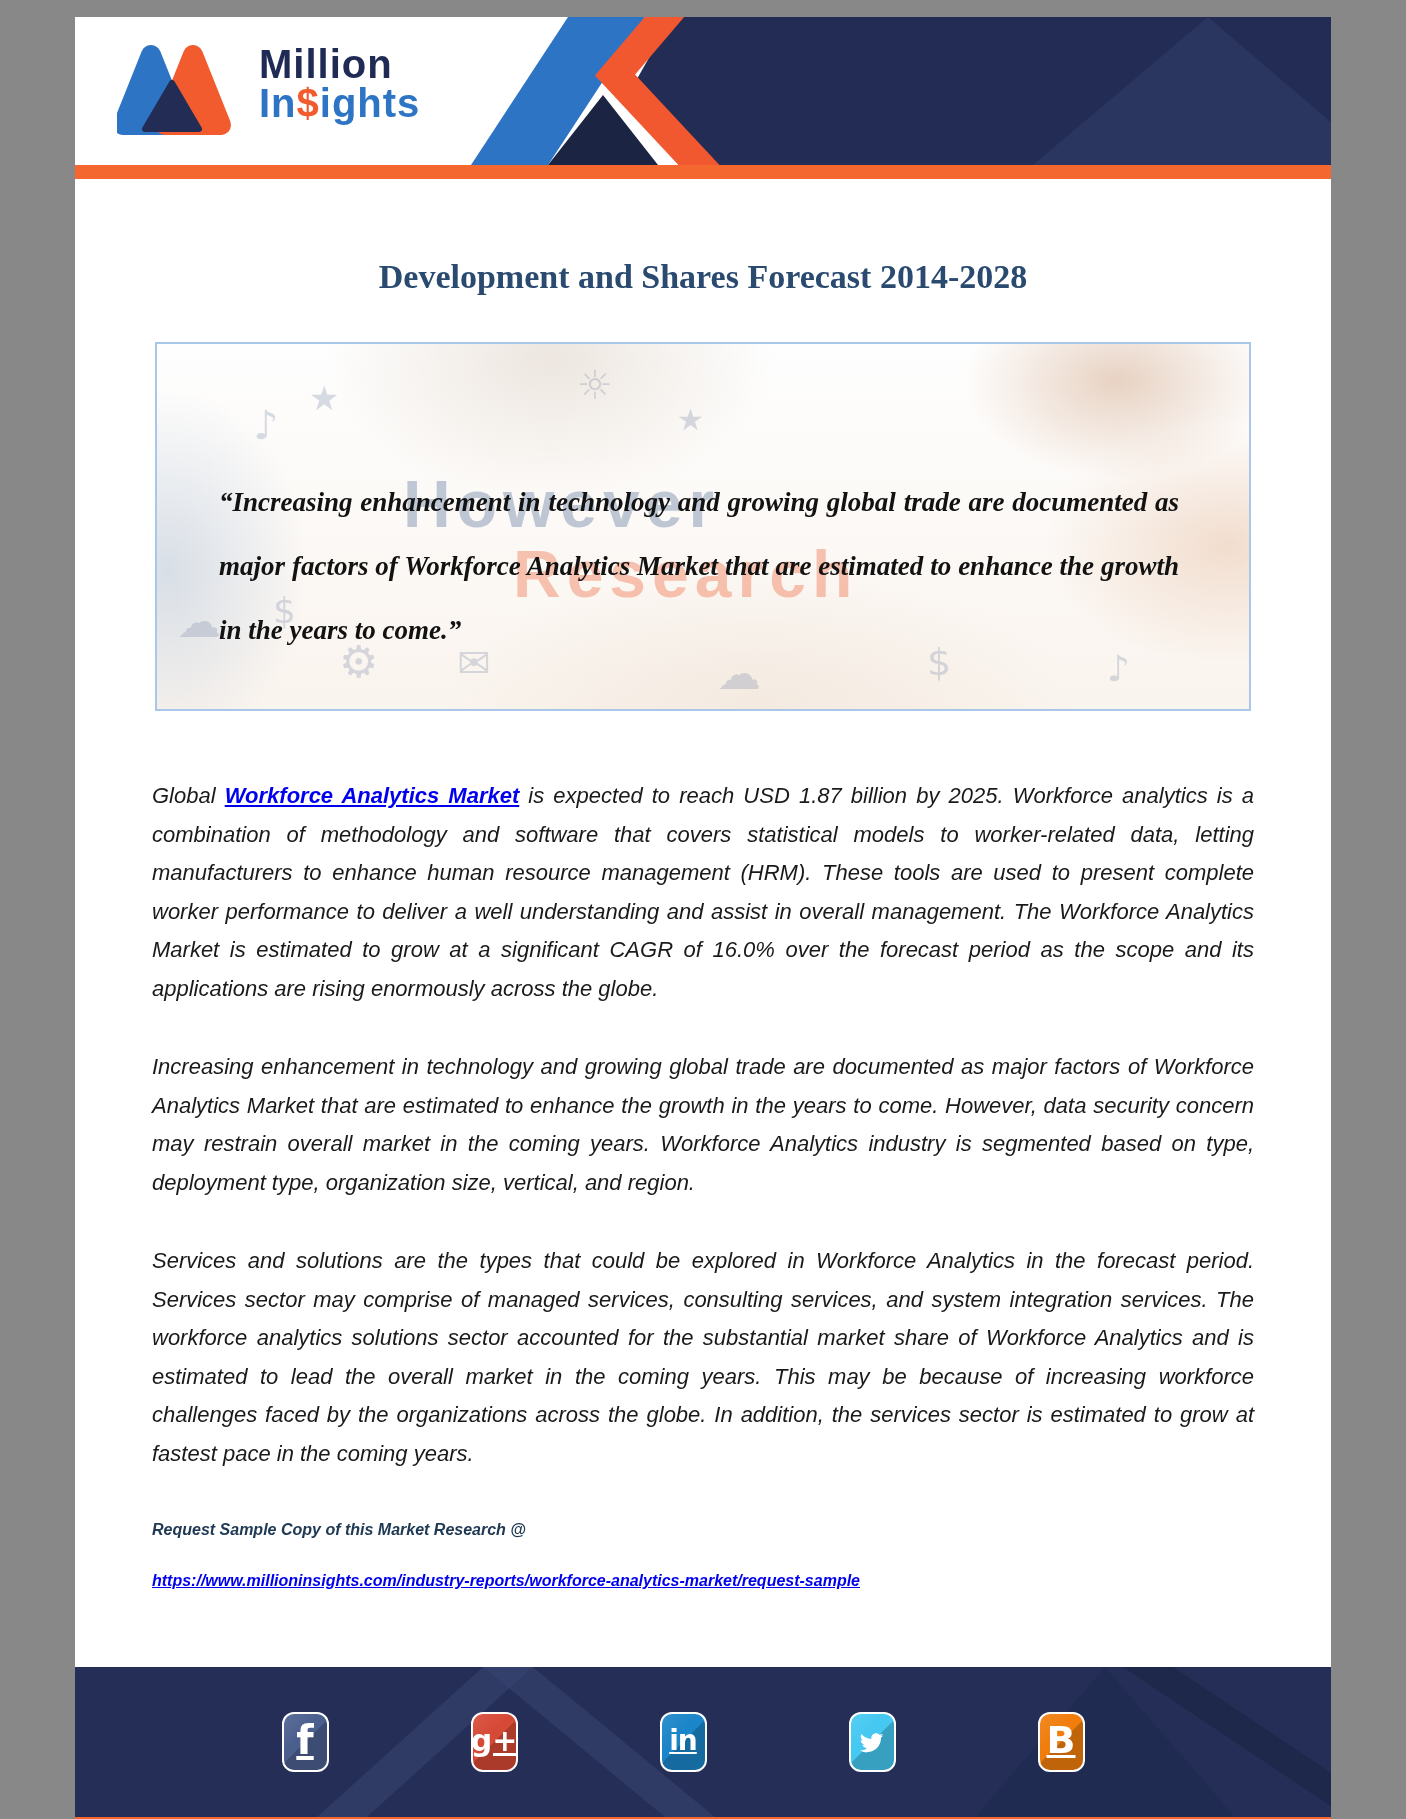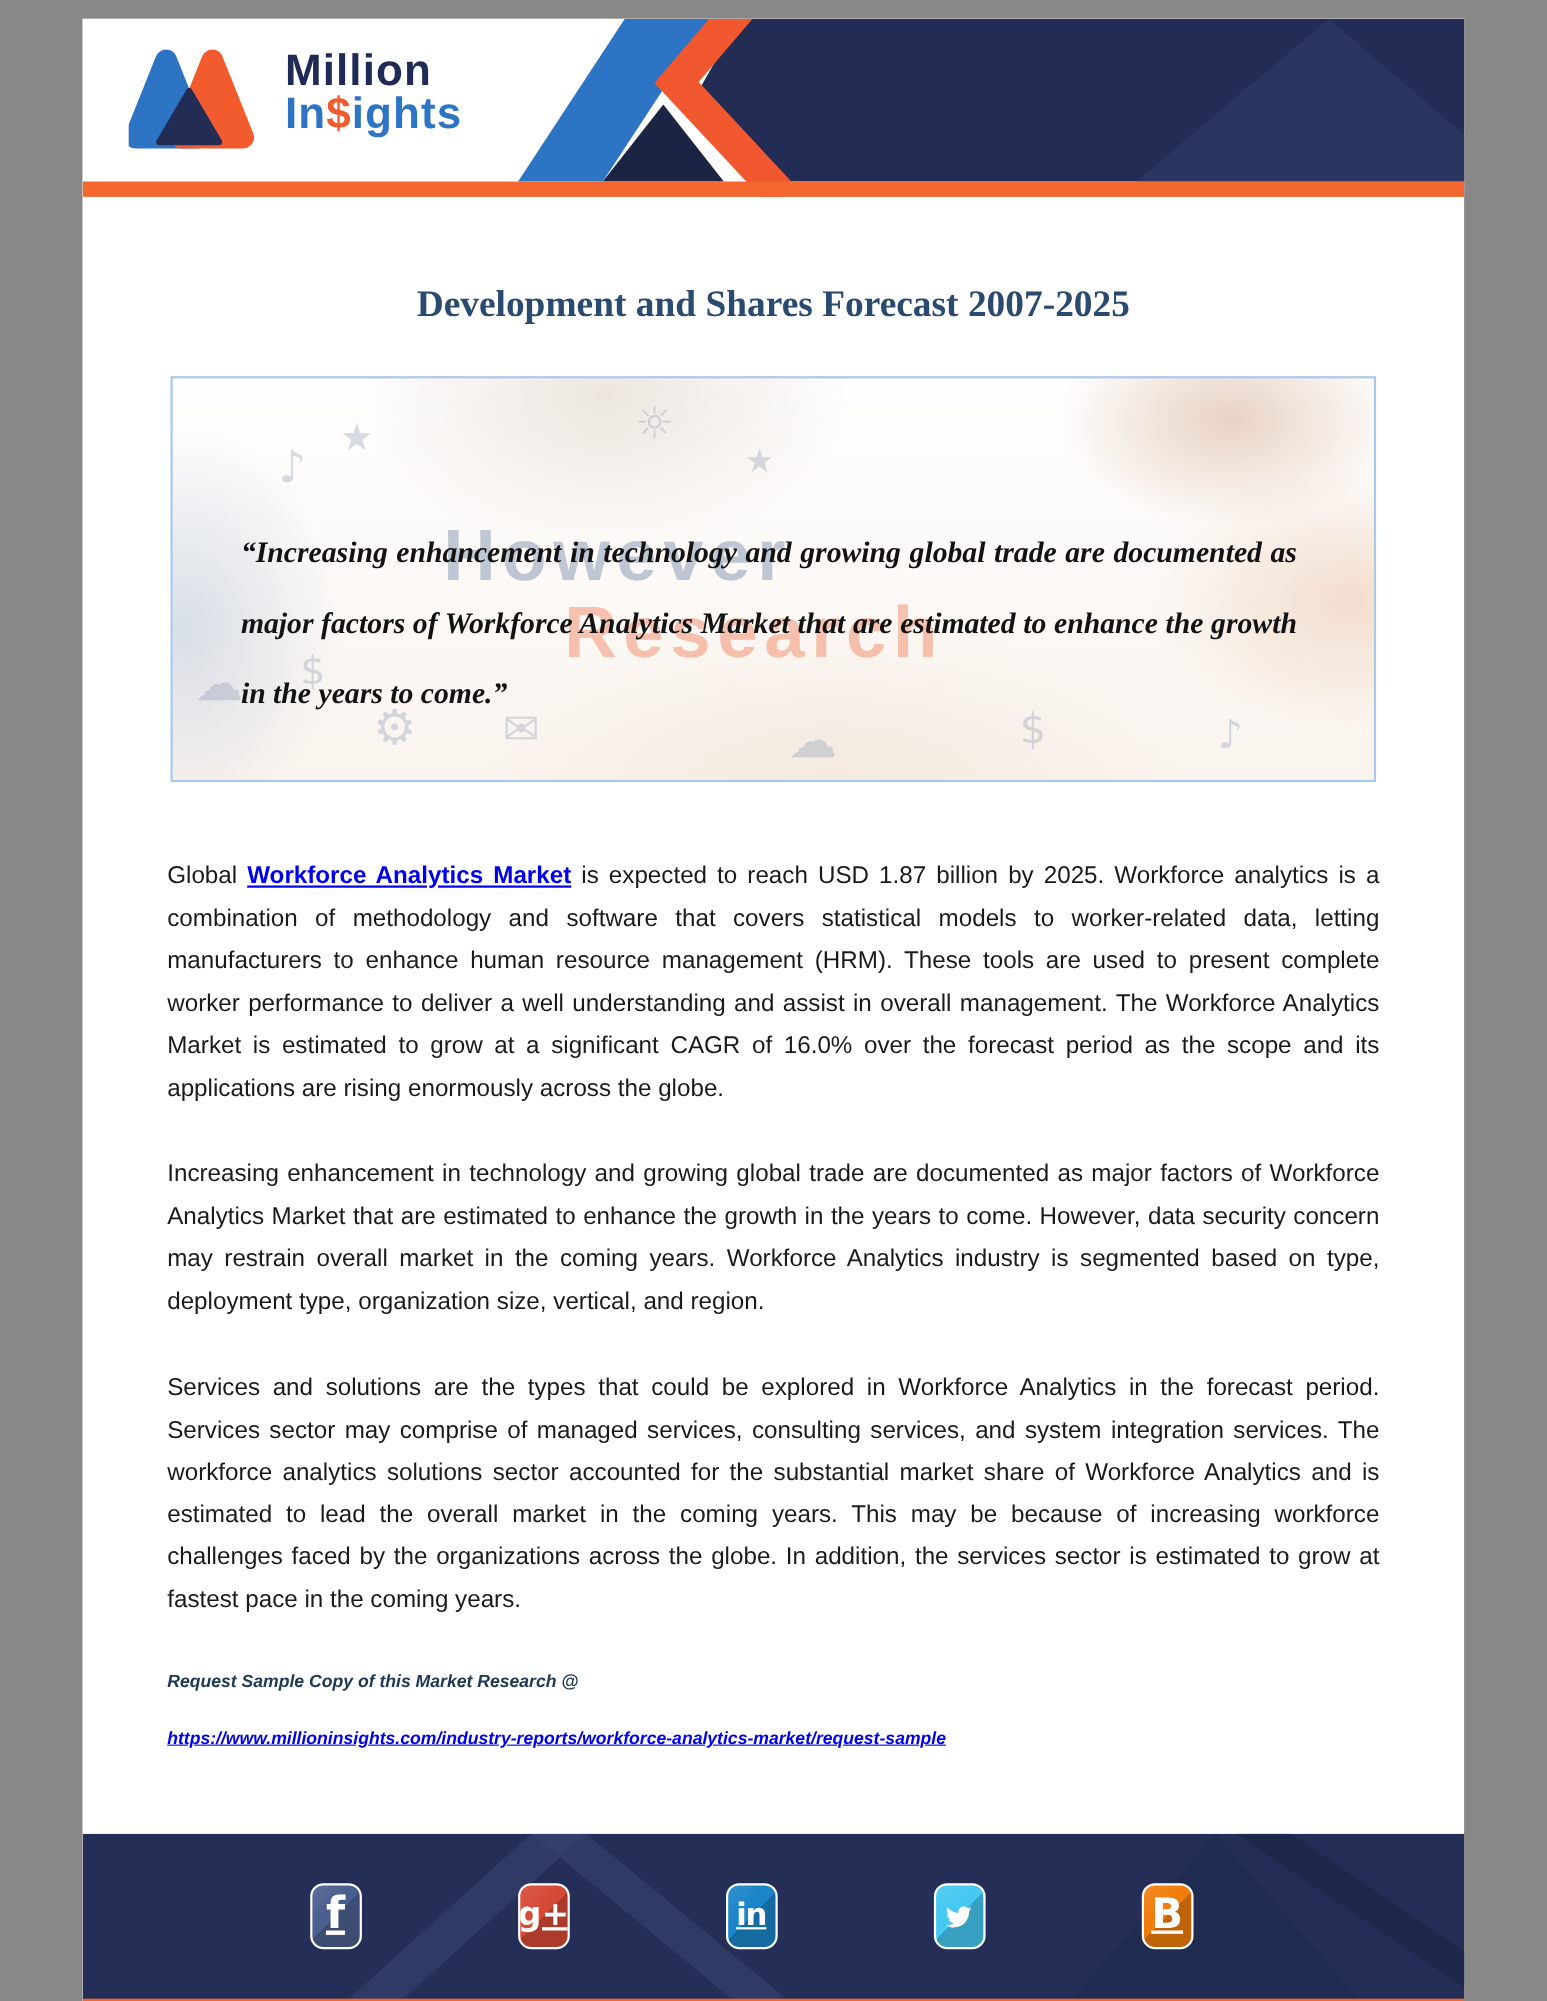--- a/index.html
+++ b/index.html
@@ -44,21 +44,21 @@
   .doodle:nth-of-type(8){left:1178px;top:146px;font-size:42px;}
   .doodle:nth-of-type(9){left:1202px;top:276px;font-size:46px;}
   .doodle:nth-of-type(10){left:520px;top:58px;font-size:30px;}
   .doodle:nth-of-type(11){left:770px;top:296px;font-size:38px;}
   .doodle:nth-of-type(12){left:560px;top:304px;font-size:44px;}
   .doodle:nth-of-type(13){left:1128px;top:18px;font-size:38px;}
   .doodle:nth-of-type(14){left:950px;top:304px;font-size:36px;}
 
   
   .bodytext{margin:66px 77px 0;color:#1a1a1a;font-size:22px;line-height:38.5px;text-align:justify;}
-  .bodytext p{margin:0 0 40px 0;}
+  .bodytext p{margin:0 0 40px 0;font-style:italic;}
   a.inline-link{color:#0000ee;font-weight:bold;text-decoration:underline;}
 
   .request{margin:4px 77px 0;font-weight:bold;font-style:italic;font-size:16px;line-height:34px;color:#203a54;}
   .request a{display:inline-block;margin-top:17px;color:#0000ee;font-weight:bold;font-style:italic;text-decoration:underline;}
 
   
   .footer{position:absolute;left:0;bottom:0;width:1406px;height:169px;}
   .footer svg.deco{position:absolute;left:0;top:0;}
   .social-row{position:absolute;left:0;top:0;width:1406px;height:150px;display:flex;
               justify-content:center;align-items:center;gap:142px;transform:translateX(-95px);z-index:2;}
@@ -100,21 +100,21 @@
         <path d="M55 42 L82 88 L28 88 Z" fill="#232c54" stroke="#232c54" stroke-width="6" stroke-linejoin="round"></path>
       </svg>
       <div class="logo-text">
         <div class="w1">Million</div>
         <div><span class="w2a">In</span><span class="w2b">$</span><span class="w2c">ights</span></div>
       </div>
     </div>
   </div>
 
   <div class="title">
-    <div>Development and Shares Forecast 2007-2025</div>
+    <div>Development and Shares Forecast 2014-2028</div>
   </div>
 
   <div class="hero">
     <span class="doodle">☁</span>
     <span class="doodle">✉</span>
     <span class="doodle">★</span>
     <span class="doodle">⚙</span>
     <span class="doodle">$</span>
     <span class="doodle">♪</span>
     <span class="doodle">☼</span>

